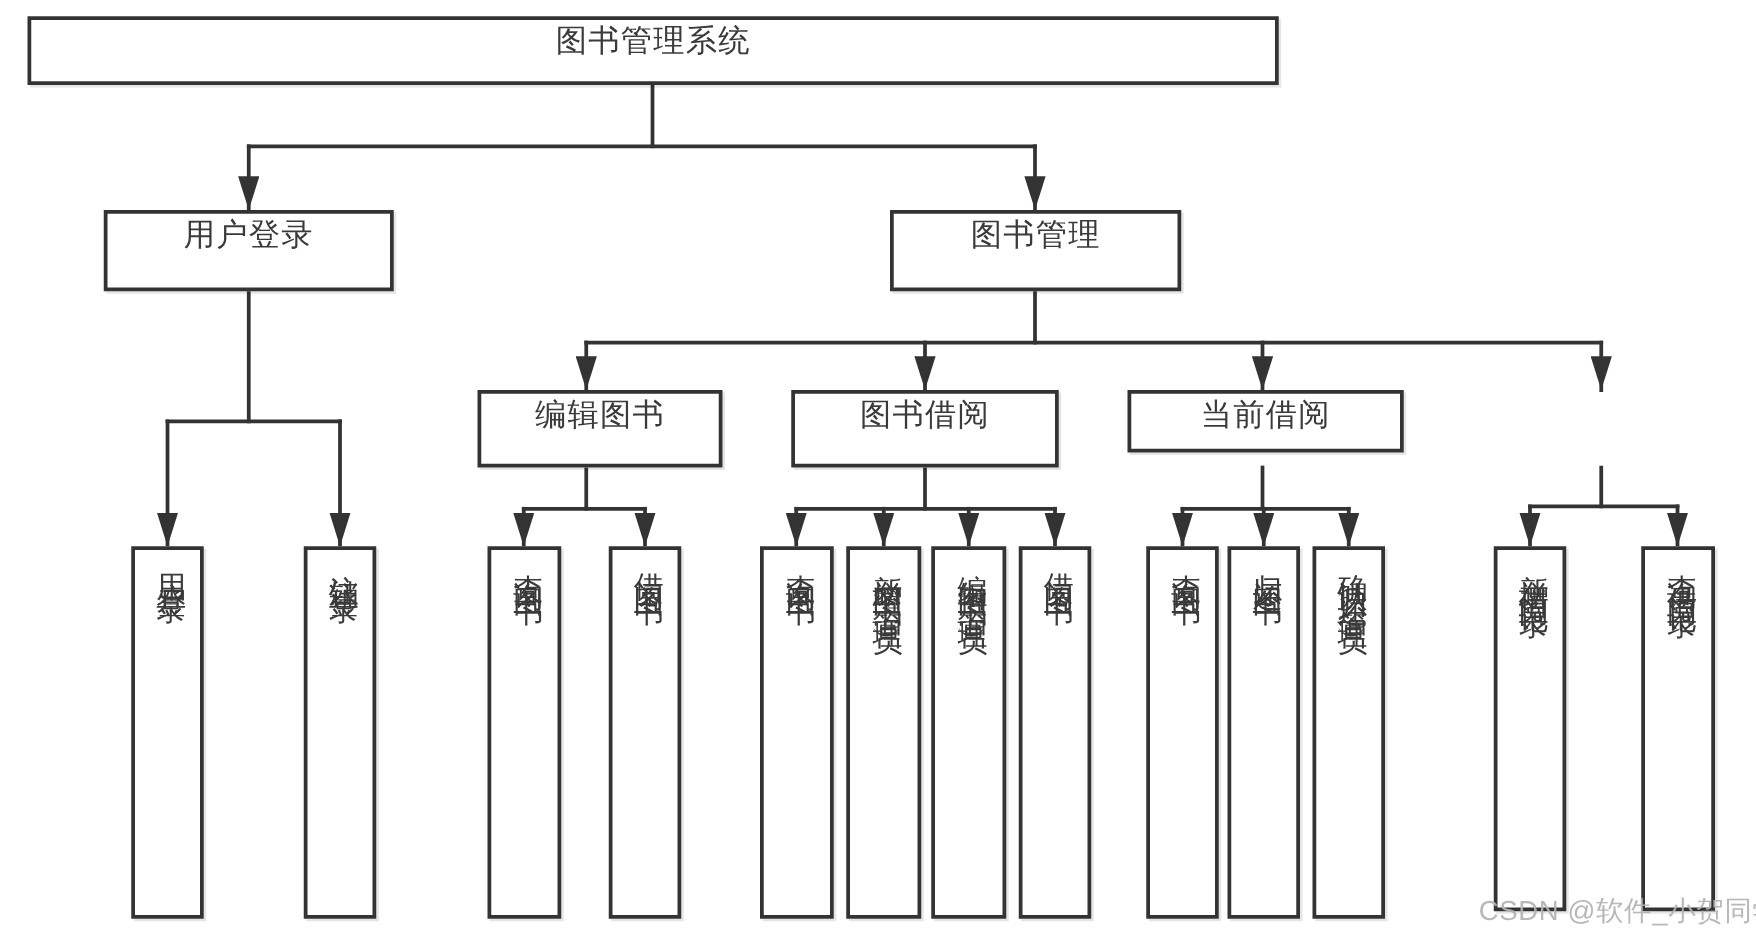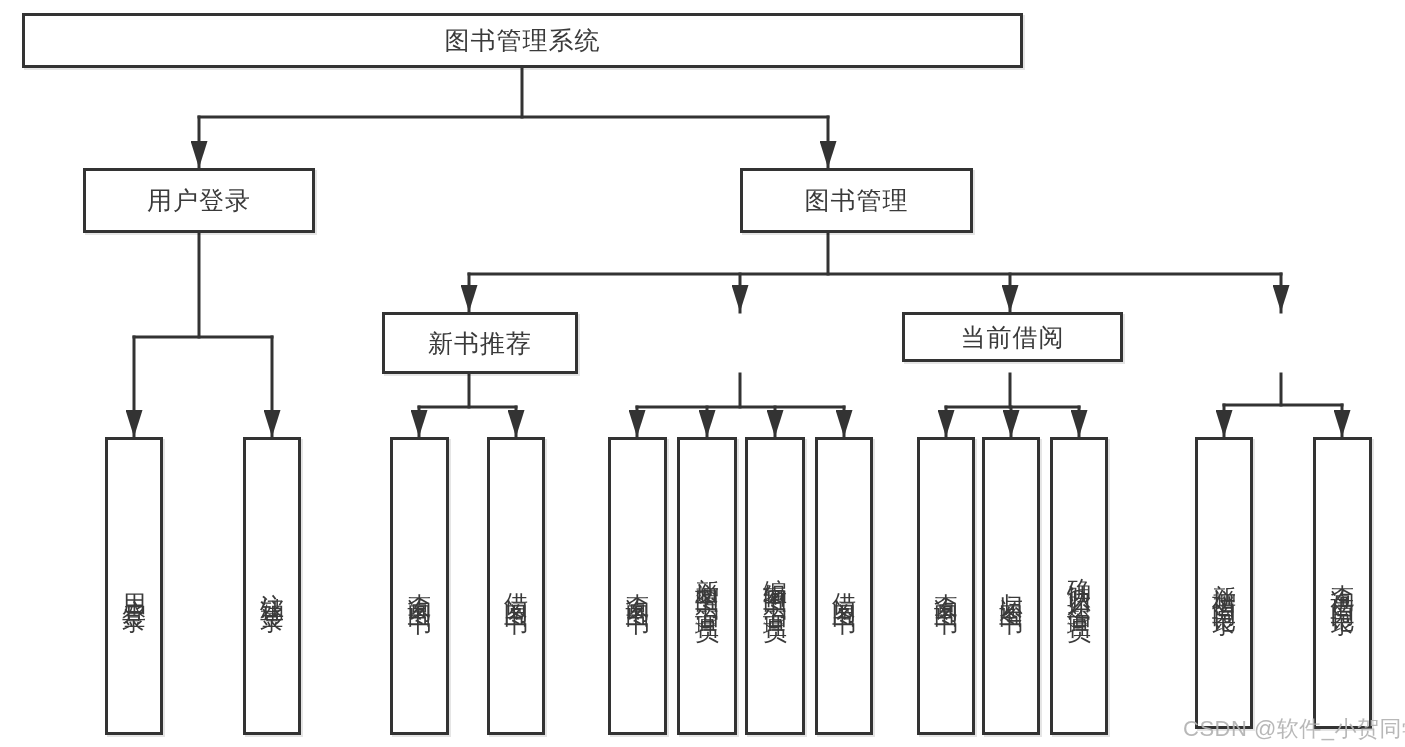--- a/index.html
+++ b/index.html
@@ -6,22 +6,22 @@
   .canvas {
     position:relative; width:1405px; height:747px;
     background:#fff; overflow:hidden;
     font-family:"Liberation Sans","DejaVu Sans",sans-serif;
   }
   .connectors { position:absolute; left:0; top:0; z-index:1; }
   .connectors path { stroke:#333; stroke-width:3; fill:none; stroke-linecap:square; }
   .node {
     position:absolute; box-sizing:border-box; z-index:2;
     background:#fff; border:3px solid #333;
-    display:flex; align-items:center; justify-content:center;
-    color:#3a3a3a; box-shadow:2px 2px 0 rgba(0,0,0,0.10);
+    display:flex; justify-content:center;
+    color:#3a3a3a; box-shadow:2px 2px 0 rgba(0,0,0,0.10);font-family:Liberation Mono, monospace;
   }
   .node.h span {
     font-size:25px; letter-spacing:1px; white-space:nowrap;
   }
   .node.v span {
     writing-mode:vertical-rl; text-orientation:mixed;
     font-size:24px; letter-spacing:6px; line-height:1; white-space:nowrap;
   }
   .watermark {
     position:absolute; left:1183px; top:714px; z-index:5;
@@ -82,26 +82,29 @@
     <path d="M1342 405 V437" marker-end="url(#arrow)"></path>
   </svg>
 
   <div class="node h" style="left:22px;top:13px;width:1001px;height:55px">
     <span>图书管理系统</span>
   </div>
 
   <div class="node h" style="left:83px;top:168px;width:232px;height:65px">
     <span>用户登录</span>
   </div>
-  <div class="node h" style="left:740px;top:168px;width:233px;height:65px">
+  <div class="node h" style="left:712px;top:168px;width:233px;height:65px">
     <span>图书管理</span>
   </div>
 
   <div class="node h" style="left:382px;top:312px;width:196px;height:62px">
-    <span>新书推荐</span>
+    <span>编辑图书</span>
+  </div>
+  <div class="node h" style="left:633px;top:312px;width:214px;height:62px">
+    <span>图书借阅</span>
   </div>
   <div class="node h" style="left:902px;top:312px;width:221px;height:50px">
     <span>当前借阅</span>
   </div>
 
   <div class="node v" style="left:105px;top:437px;width:58px;height:298px">
     <span>用户登录</span>
   </div>
   <div class="node v" style="left:243px;top:437px;width:58px;height:298px">
     <span>注销登录</span>

